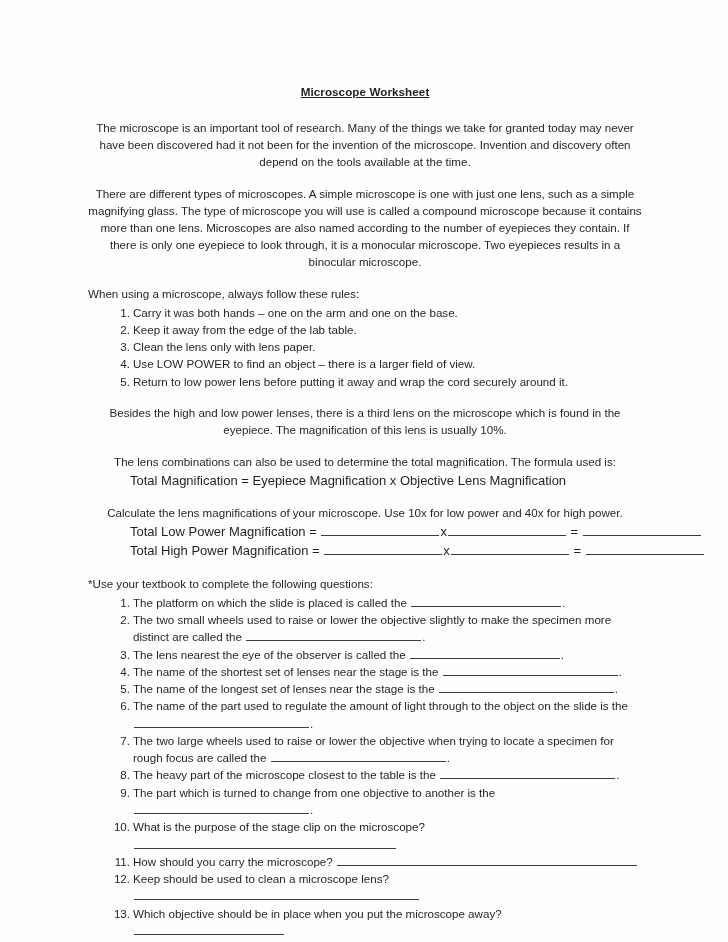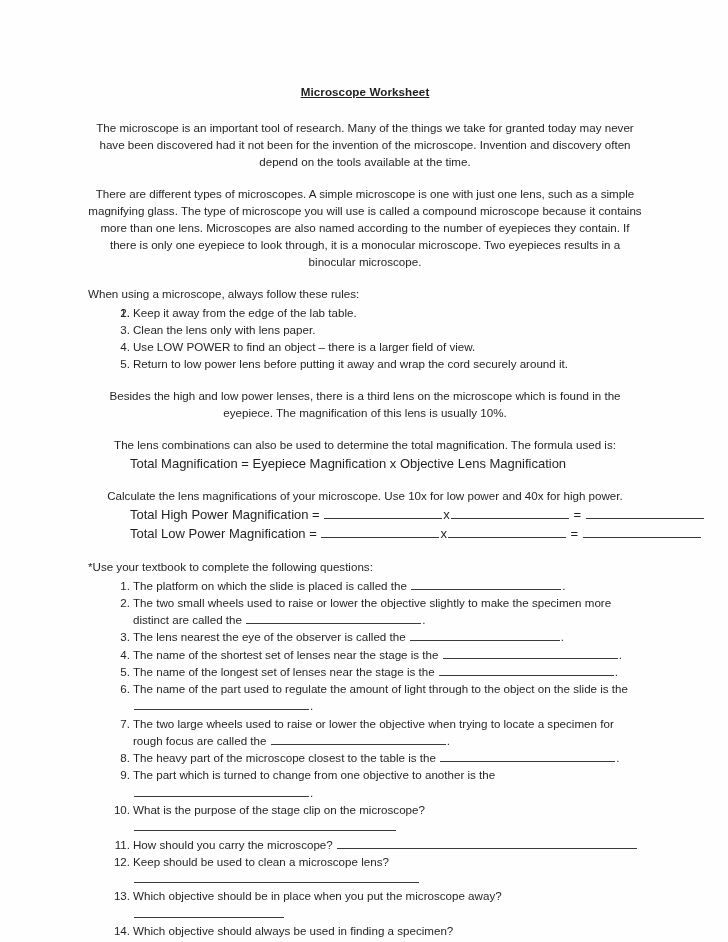--- a/index.html
+++ b/index.html
@@ -108,20 +108,21 @@
 
     <p class="para">The microscope is an important tool of research. Many of the things we take for granted today may never have been discovered had it not been for the invention of the microscope. Invention and discovery often depend on the tools available at the time.</p>
 
     <p class="para">There are different types of microscopes. A simple microscope is one with just one lens, such as a simple magnifying glass. The type of microscope you will use is called a compound microscope because it contains more than one lens. Microscopes are also named according to the number of eyepieces they contain. If there is only one eyepiece to look through, it is a monocular microscope. Two eyepieces results in a binocular microscope.</p>
 
     <div class="section-head">When using a microscope, always follow these rules:</div>
 
     <ol class="rules">
       <li>
         <span class="num">1.</span>
+        <span>Carry it was both hands – one on the arm and one on the base.</span>
       </li>
       <li>
         <span class="num">2.</span>
         <span>Keep it away from the edge of the lab table.</span>
       </li>
       <li>
         <span class="num">3.</span>
         <span>Clean the lens only with lens paper.</span>
       </li>
       <li>
@@ -138,35 +139,35 @@
 
     <p class="para">Besides the high and low power lenses, there is a third lens on the microscope which is found in the eyepiece. The magnification of this lens is usually 10%.</p>
 
     <p class="para tight">The lens combinations can also be used to determine the total magnification. The formula used is:</p>
 
     <div class="formula-line">Total Magnification = Eyepiece Magnification x Objective Lens Magnification</div>
 
     <div class="spacer-md"></div>
 
     <p class="para tight">Calculate the lens magnifications of your microscope. Use 10x for low power and 40x for high power.</p>
+
+    <div class="formula-line">
+      <span>Total Low Power Magnification =</span>
+      <span class="blank b-lg"></span><span>x</span><span class="blank b-lg"></span>
+      <span>=</span>
+      <span class="blank b-lg"></span>
+    </div>
 
     <div class="formula-line">
       <span>Total High Power Magnification =</span>
       <span class="blank b-lg"></span><span>x</span><span class="blank b-lg"></span>
       <span>=</span>
       <span class="blank b-lg"></span>
     </div>
 
-    <div class="formula-line">
-      <span>Total Low Power Magnification =</span>
-      <span class="blank b-lg"></span><span>x</span><span class="blank b-lg"></span>
-      <span>=</span>
-      <span class="blank b-lg"></span>
-    </div>
-
     <div class="spacer-md"></div>
 
     <div class="section-head">*Use your textbook to complete the following questions:</div>
 
     <ol class="questions">
       <li>
         <span class="num">1.</span>
         <span>The platform on which the slide is placed is called the</span>
         <span class="blank b-xxl"></span><span>.</span>
       </li>

